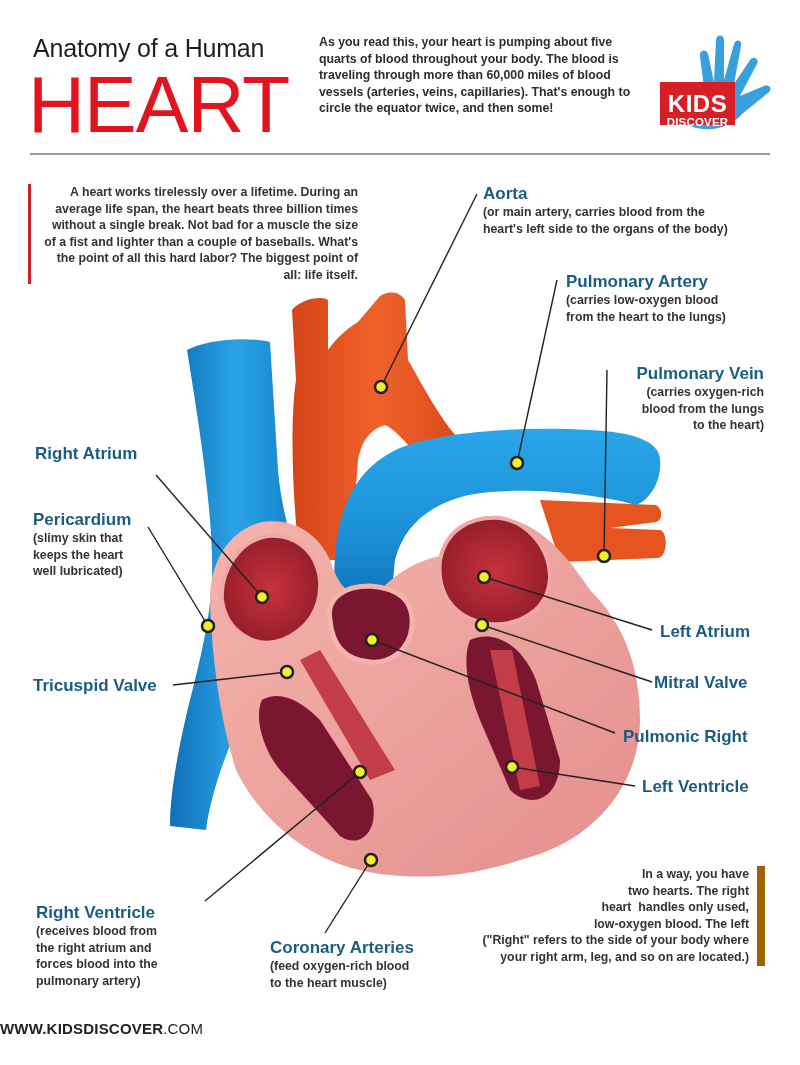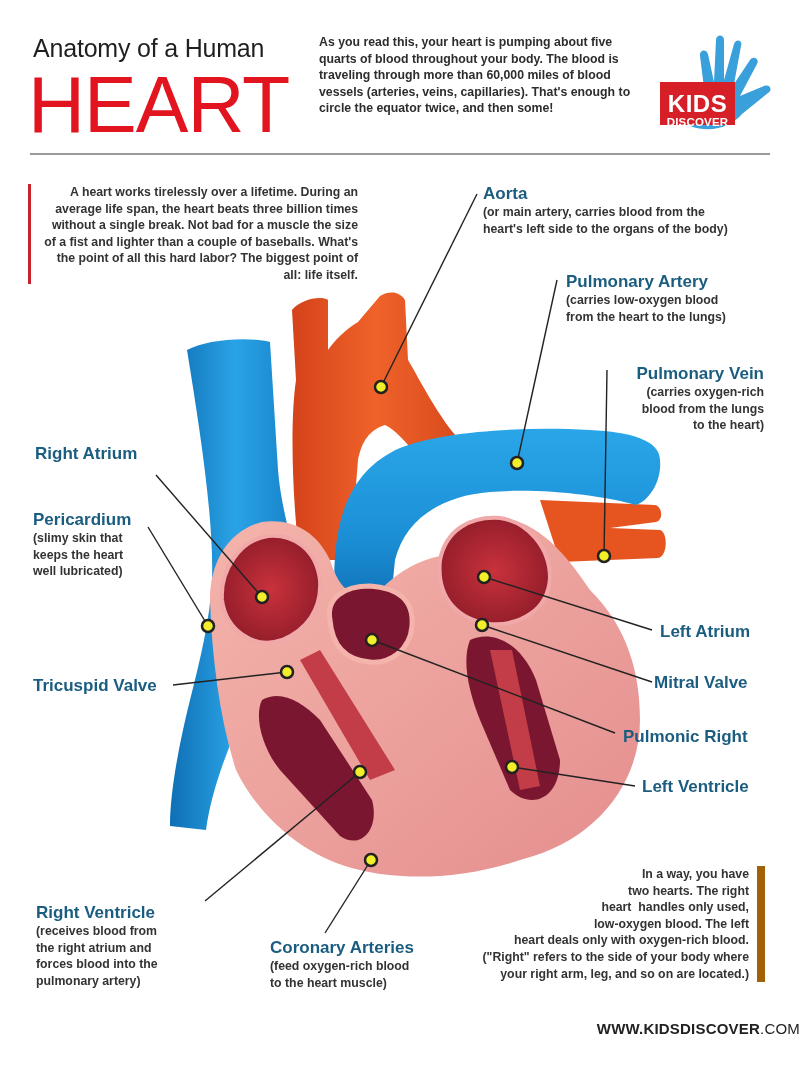--- a/index.html
+++ b/index.html
@@ -14,21 +14,21 @@
     .intro { left: 319px; top: 34px; width: 320px; font-size: 12.3px; line-height: 16.6px; font-weight: bold; color: #2d2d2d; }
     .logo { left: 660px; top: 26px; width: 120px; height: 115px; }
     .logo-badge { position: absolute; left: 0; top: 56px; width: 75px; height: 43px; background: #d61f26; color: #fff; text-align: center; font-weight: bold; }
     .logo-kids { display: block; font-size: 24px; line-height: 24px; margin-top: 10px; letter-spacing: 0.5px; }
     .logo-discover { display: block; font-size: 11.5px; line-height: 13px; letter-spacing: 0.2px; }
     .rule { left: 30px; top: 153px; width: 740px; height: 2px; background: #9a9a9a; }
 
     
     .lifetime { left: 28px; top: 184px; width: 330px; border-left: 3px solid #c8232c; padding-left: 12px; font-size: 12.3px; line-height: 16.6px; font-weight: bold; color: #333; text-align: right; }
     .two-hearts { left: 440px; top: 866px; width: 325px; border-right: 8px solid #a16207; padding-right: 8px; text-align: right; font-size: 12.3px; line-height: 16.6px; font-weight: bold; color: #333; }
-    .url { left: 0; width: 800px; top: 1020px; text-align: right; font-size: 15px; color: #222; letter-spacing: 0.2px; }
+    .url { left: 0; width: 800px; top: 1020px; text-align: left; font-size: 15px; color: #222; letter-spacing: 0.2px; }
     .url .dom { font-weight: bold; }
 
     
     .lbl { font-size: 17px; font-weight: bold; color: #1b5d80; white-space: nowrap; }
     .desc { font-size: 12.3px; line-height: 16.6px; font-weight: bold; color: #333; }
 
     svg.diagram { position: absolute; left: 0; top: 0; }
   </style>
 </head>
 <body>
@@ -131,21 +131,20 @@
   </g>
 </svg>
 
 <div class="abs lifetime">A heart works tirelessly over a lifetime. During an average life span, the heart beats three billion times without a single break. Not bad for a muscle the size of a fist and lighter than a couple of baseballs. What's the point of all this hard labor? The biggest point of all: life itself.</div>
 
 <div class="abs two-hearts">
   <div>In a way, you have</div>
   <div>two hearts. The right</div>
   <div style="white-space:pre">heart  handles only used,</div>
   <div>low-oxygen blood. The left</div>
-  <div>heart deals only with oxygen-rich blood.</div>
   <div>("Right" refers to the side of your body where</div>
   <div>your right arm, leg, and so on are located.)</div>
 </div>
 
 <div class="abs" style="left:483px; top:184px;">
   <div class="lbl">Aorta</div>
   <div class="desc">(or main artery, carries blood from the</div>
   <div class="desc">heart's left side to the organs of the body)</div>
 </div>
 

